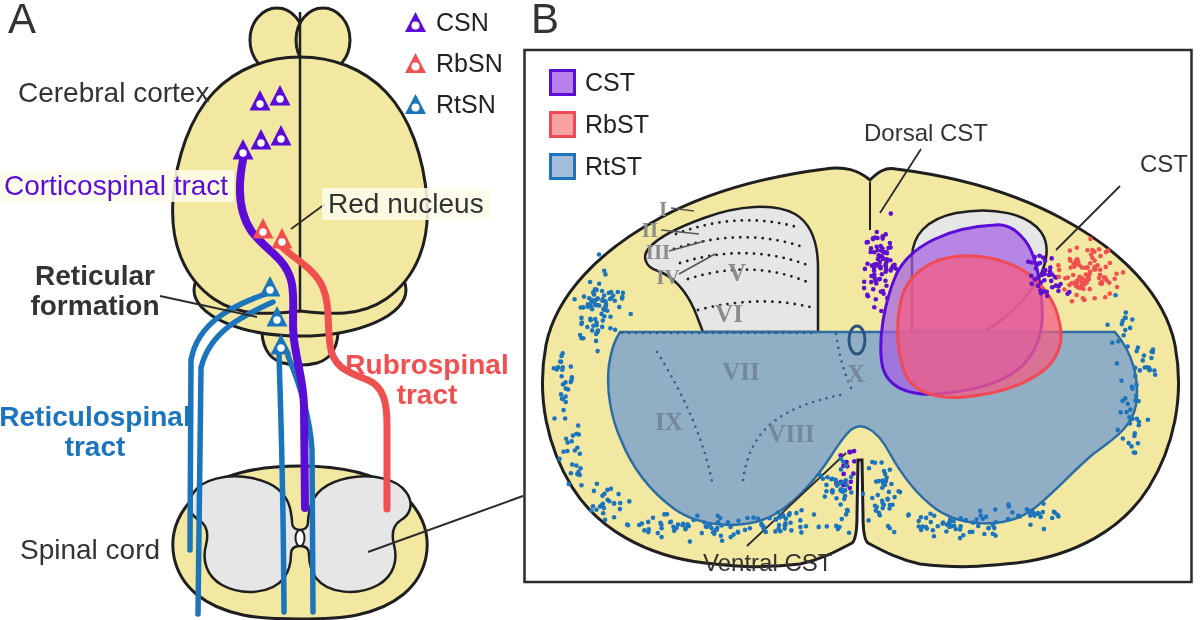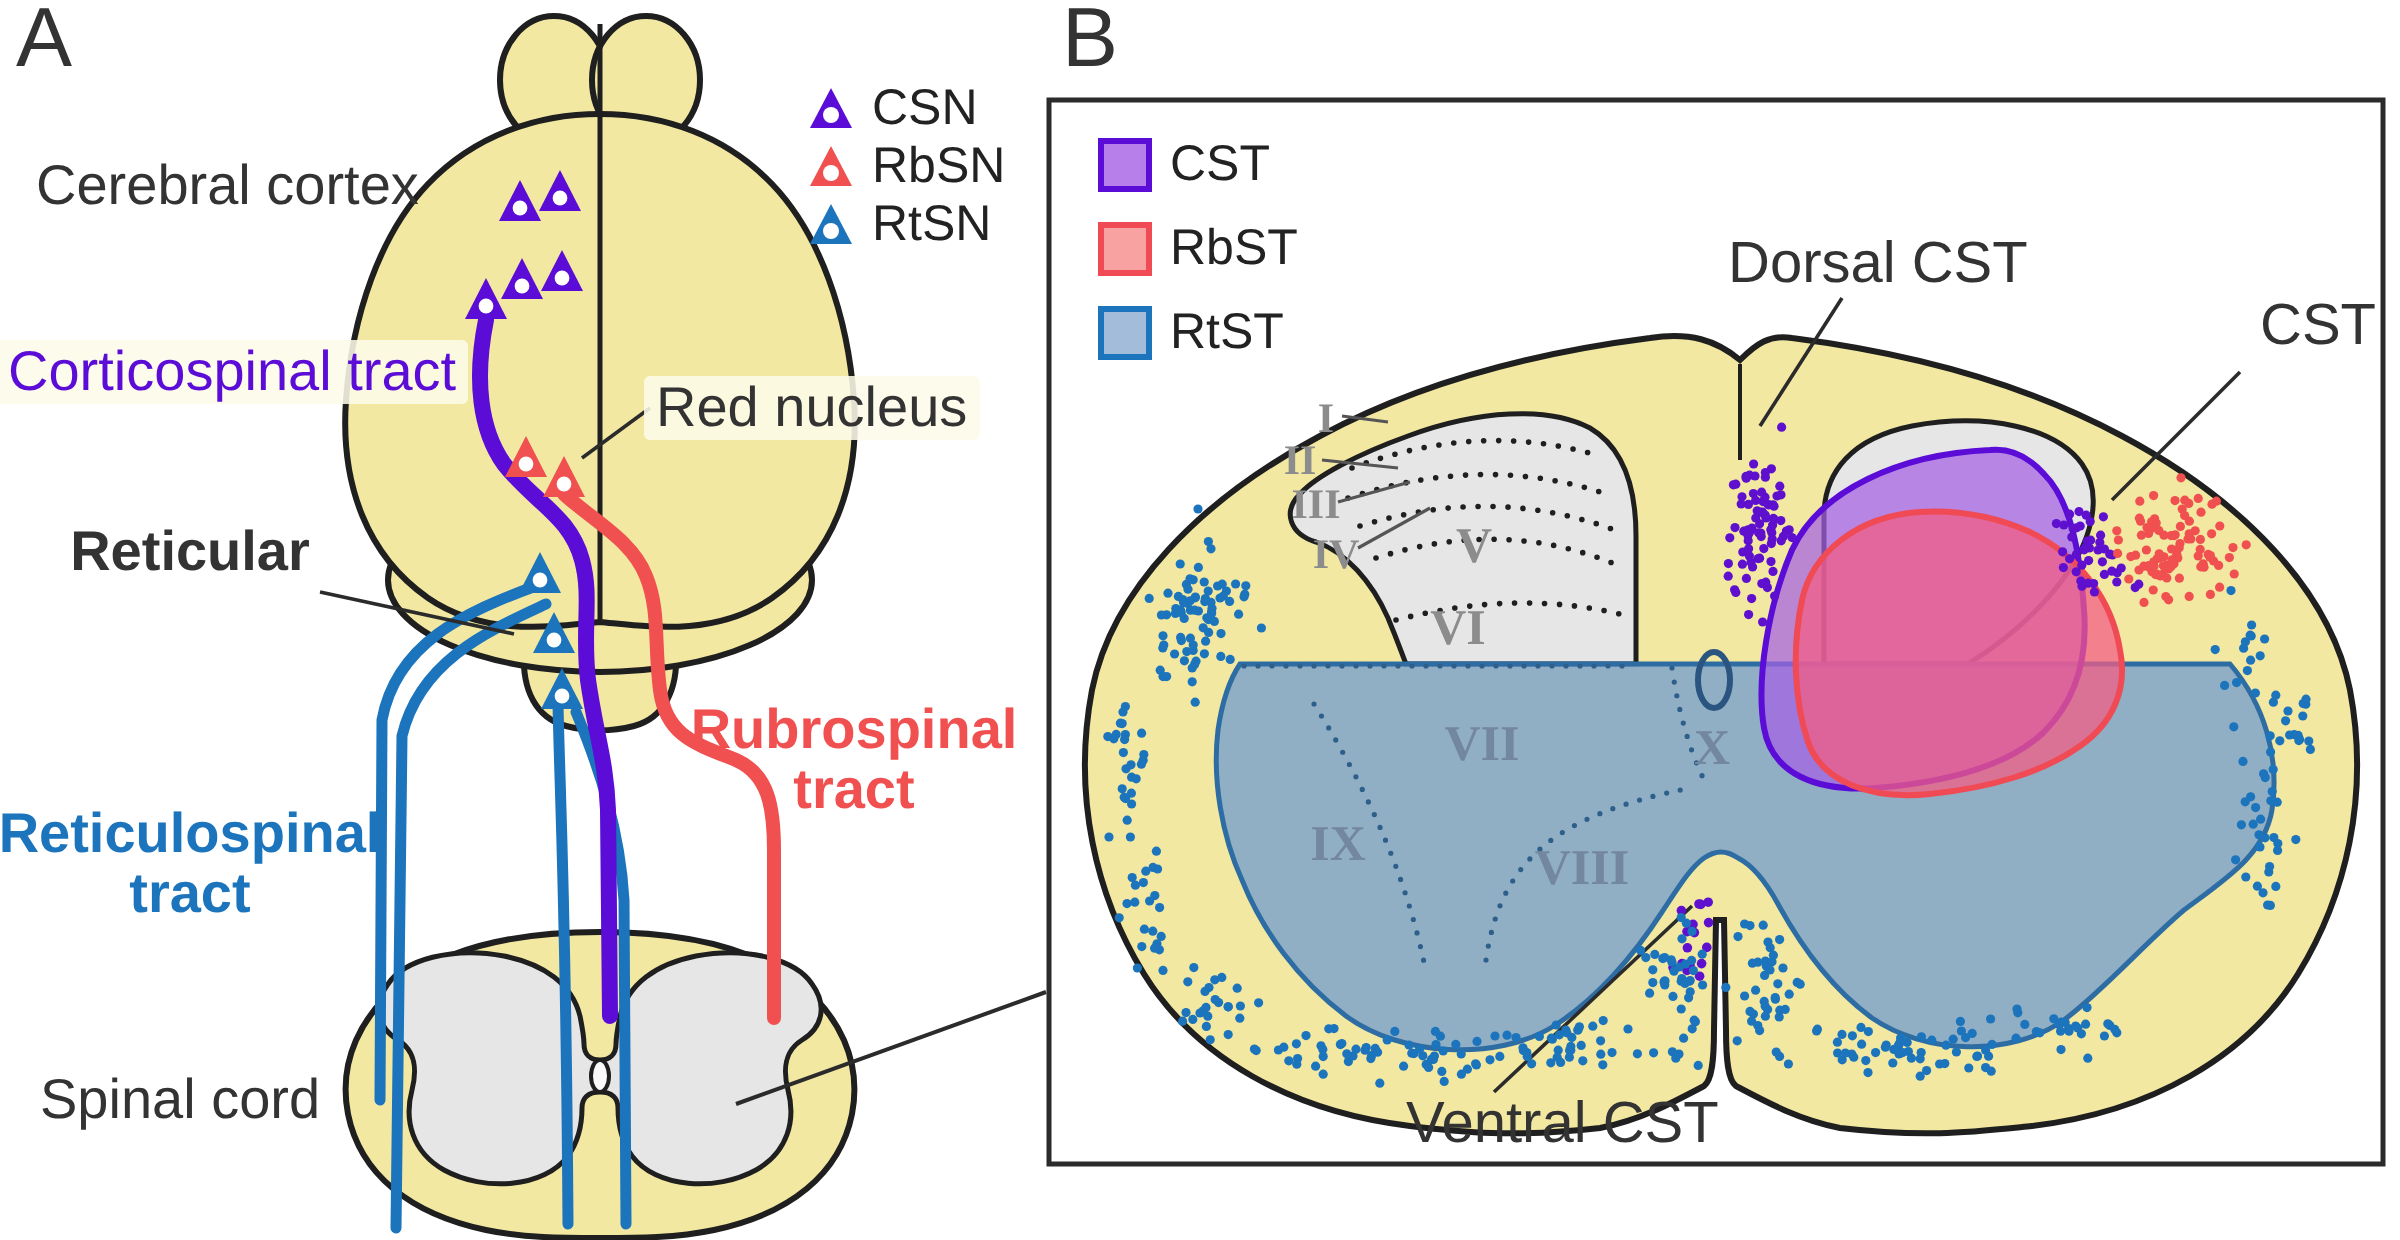--- a/index.html
+++ b/index.html
@@ -2,31 +2,31 @@
 <html style="--c-purple: #5B0CD6; --c-purple-fill: #B77FE9; --c-red: #F0504F; --c-red-fill: #F9A2A2; --c-blue: #1C74BC; --c-blue-fill: #A3BCDA; --c-rtst-region: #7AA2CC; --c-rtst-stroke: #2E6DA4; --c-cst-blob: #A55FE3; --c-rbst-blob: #F25D86; --c-rbst-stroke: #F04A55; --c-cord-yellow: #F2E8A2; --c-gray-matter: #E6E6E6; --c-outline: #1F1F1F; --c-label-dark: #333333; --c-lamina-gray: #8C8C8C; --c-dot-purple: #5E10CE; --c-dot-red: #F0504F; --c-dot-blue: #1C74BC;"><head>
 <meta charset="utf-8">
 <style>
   html,body{margin:0;padding:0;}
   body{
     width:1200px;height:620px;position:relative;background:#fff;overflow:hidden;
     font-family:"Liberation Sans",sans-serif;
   }
   #scene{position:absolute;left:0;top:0;}
   .lbl{position:absolute;color:var(--c-label-dark);font-size:28px;line-height:30px;white-space:nowrap;}
-  .lbl-sm{font-size:29px;line-height:27px;}
+  .lbl-sm{font-size:24px;line-height:27px;}
   .panel-letter{font-size:42px;line-height:46px;color:var(--c-label-dark);}
   .txt-purple{color:var(--c-purple);}
   .txt-red{color:var(--c-red);}
   .txt-blue{color:var(--c-blue);}
   .center{text-align:center;white-space:normal;font-weight:bold;}
   .right{text-align:right;white-space:normal;}
   .lbl-bg{background:rgba(253,250,233,0.88);padding:1px 6px;border-radius:3px;}
   .legend{position:absolute;display:flex;flex-direction:column;}
   .legend-row{display:flex;align-items:center;}
-  #legend-a{left:404px;top:8px;margin-top:32px;}
+  #legend-a{left:404px;top:8px;gap:12px;}
   #legend-b{left:549px;top:68px;gap:13px;}
   .legend-row .lab{font-size:25px;color:#222;margin-left:9px;}
   .tri-svg{width:23px;height:23px;display:block;}
   .legend-row[data-color="purple"] .tri-path{fill:var(--c-purple);}
   .legend-row[data-color="red"] .tri-path{fill:var(--c-red);}
   .legend-row[data-color="blue"] .tri-path{fill:var(--c-blue);}
   .sq{width:21px;height:21px;border:3px solid #000;}
   .legend-row[data-color="purple"] .sq{background:var(--c-purple-fill);border-color:var(--c-purple);}
   .legend-row[data-color="red"] .sq{background:var(--c-red-fill);border-color:var(--c-rbst-stroke);}
   .legend-row[data-color="blue"] .sq{background:var(--c-blue-fill);border-color:var(--c-blue);}
@@ -881,20 +881,21 @@
 
 <div class="lbl panel-letter" style="left:8px;top:-4px;">A</div>
 <div class="lbl panel-letter" style="left:531px;top:-4px;">B</div>
 
 <div class="lbl" style="left:18px;top:78px;text-align:center;">Cerebral cortex</div>
 <div class="lbl txt-purple lbl-bg" style="left:-2px;top:170px;">Corticospinal tract</div>
 <div class="lbl lbl-bg" style="left:322px;top:188px;">Red nucleus</div>
 
 <div class="lbl center" style="left:20px;top:261px;width:150px;">
   <div>Reticular</div>
+  <div>formation</div>
 </div>
 
 <div class="lbl center txt-red" style="left:342px;top:350px;width:170px;">
   <div>Rubrospinal</div>
   <div>tract</div>
 </div>
 
 <div class="lbl center txt-blue" style="left:-5px;top:402px;width:200px;">
   <div>Reticulospinal</div>
   <div>tract</div>

